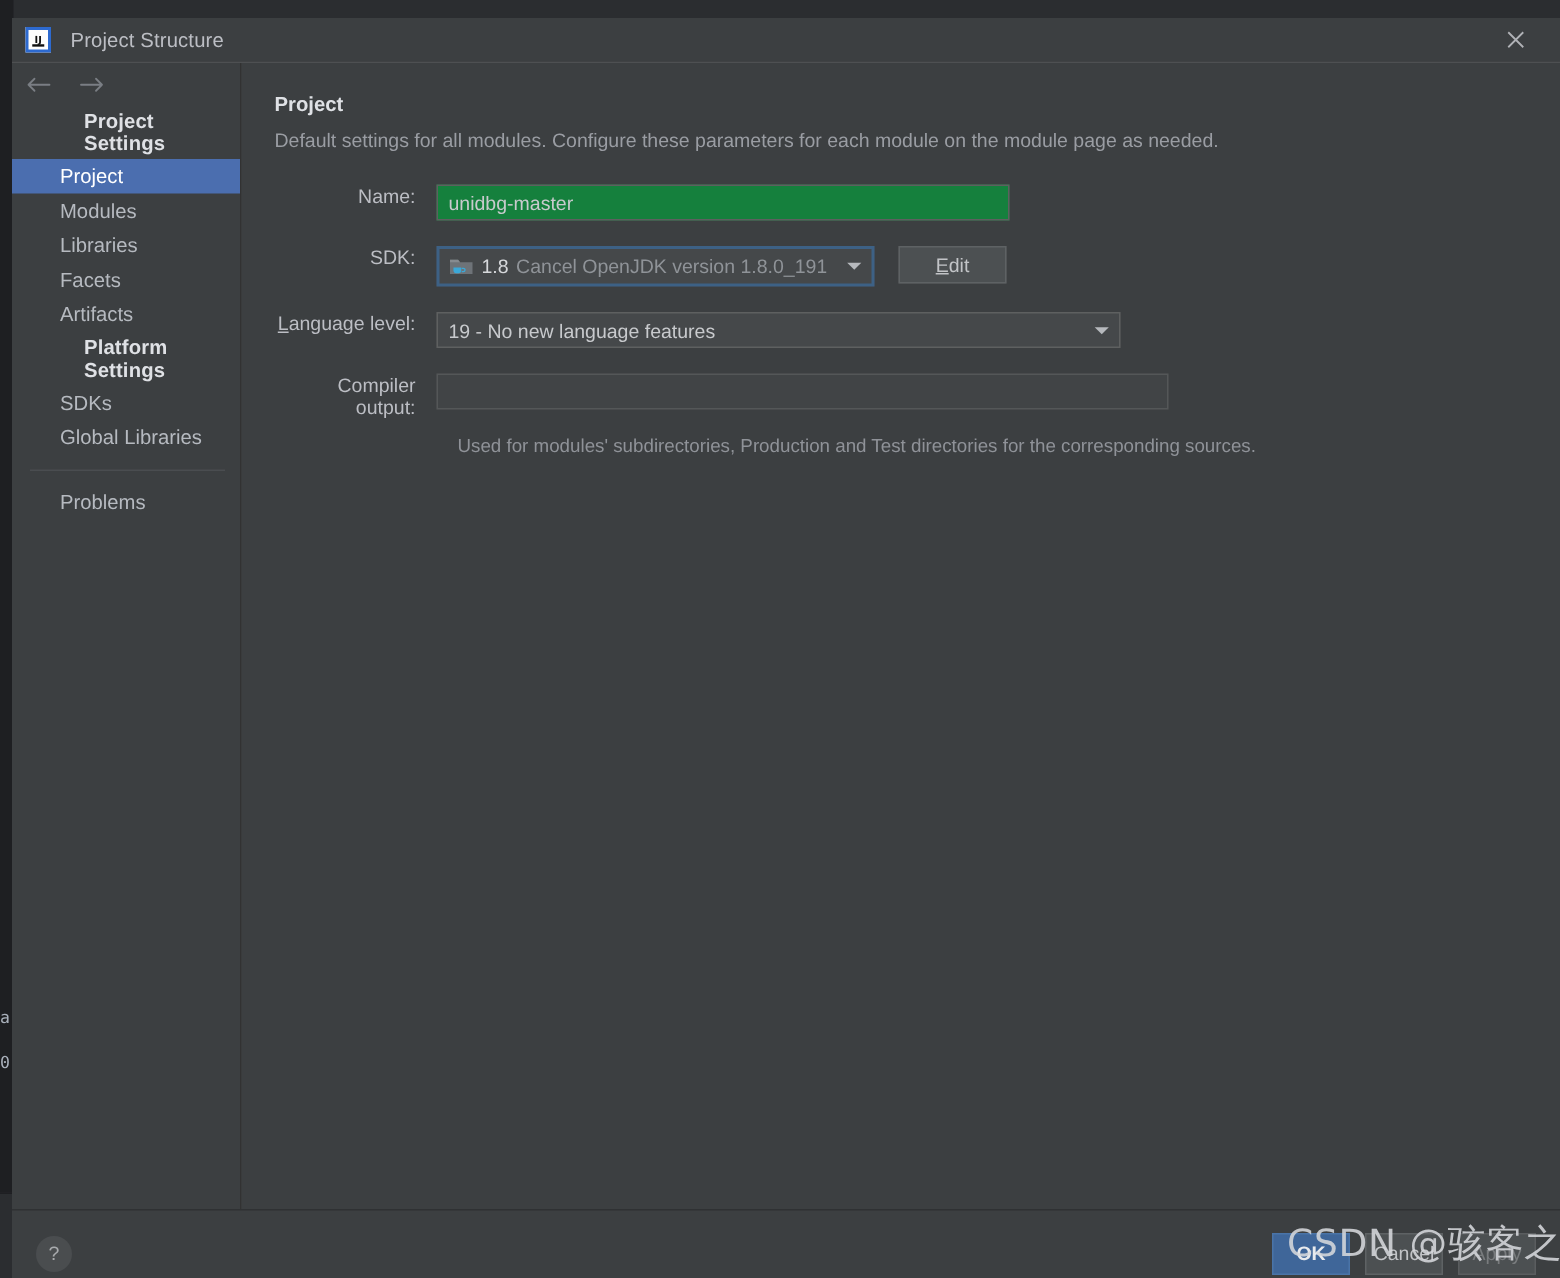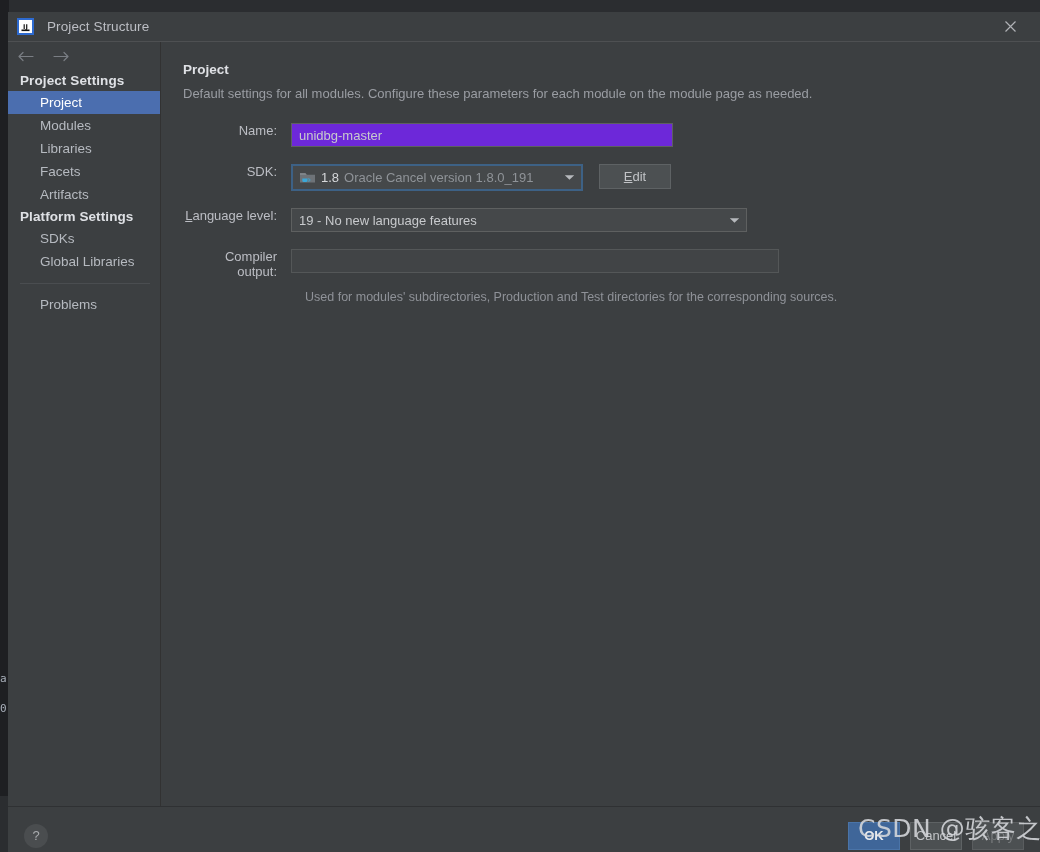--- a/index.html
+++ b/index.html
@@ -143,20 +143,21 @@
     cursor: default;
   }
   .nav-arrow svg { display: block; }
 
   .side-group-title {
     font-size: 13.5px;
     font-weight: bold;
     color: #dfe1e5;
     padding: 3px 0 3px 12px;
     letter-spacing: .1px;
+    margin-left: 36px;
   }
   .side-item {
     font-size: 13.5px;
     color: #b6bac0;
     padding: 3px 0 3px 32px;
     cursor: default;
     line-height: 17px;
   }
   .side-item.selected {
     background: #4b6eaf;
@@ -200,21 +201,21 @@
     color: #bcbec4;
     text-align: right;
     padding-right: 14px;
     box-sizing: border-box;
   }
   .mn { text-decoration: underline; }
 
   .text-field {
     width: 382px;
     height: 24px;
-    background: #6d28d9;
+    background: #15803d;
     border: 1px solid #5e6060;
     box-sizing: border-box;
     display: flex;
     align-items: center;
     padding-left: 7px;
     font-size: 13px;
     color: #c8cacd;
     cursor: text;
   }
 
@@ -455,21 +456,21 @@
         <div class="combo-focused">
           <span class="sdk-icon">
             <svg width="17" height="15" viewBox="0 0 17 15">
               <path d="M1 3.2 L6.4 3.2 L7.7 4.8 L16 4.8 L16 12.6 L1 12.6 Z" fill="#6e7378"></path>
               <path d="M1 3.2 L6.4 3.2 L7.7 4.8 L1 4.8 Z" fill="#868b90"></path>
               <path d="M3.3 8.4 h5.2 v2.1 a1.6 1.6 0 0 1 -1.6 1.6 h-2 a1.6 1.6 0 0 1 -1.6 -1.6 Z" fill="#3ba8d8"></path>
               <path d="M8.8 8.9 h1.1 a1.1 1.1 0 0 1 0 2.2 h-1.1" fill="none" stroke="#3ba8d8" stroke-width="0.9"></path>
             </svg>
           </span>
           <span class="sdk-ver">1.8</span>
-          <span class="sdk-desc">Oracle Cancel version 1.8.0_191</span>
+          <span class="sdk-desc">Cancel OpenJDK version 1.8.0_191</span>
           <span class="combo-arrow">
             <svg width="11" height="7" viewBox="0 0 11 7">
               <path d="M0.8 1.2 L5.5 5.8 L10.2 1.2 Z" fill="#b6b9bd"></path>
             </svg>
           </span>
         </div>
         <div class="btn edit-btn">
           <span class="mn">E</span>
             <span>dit</span>
         </div>

